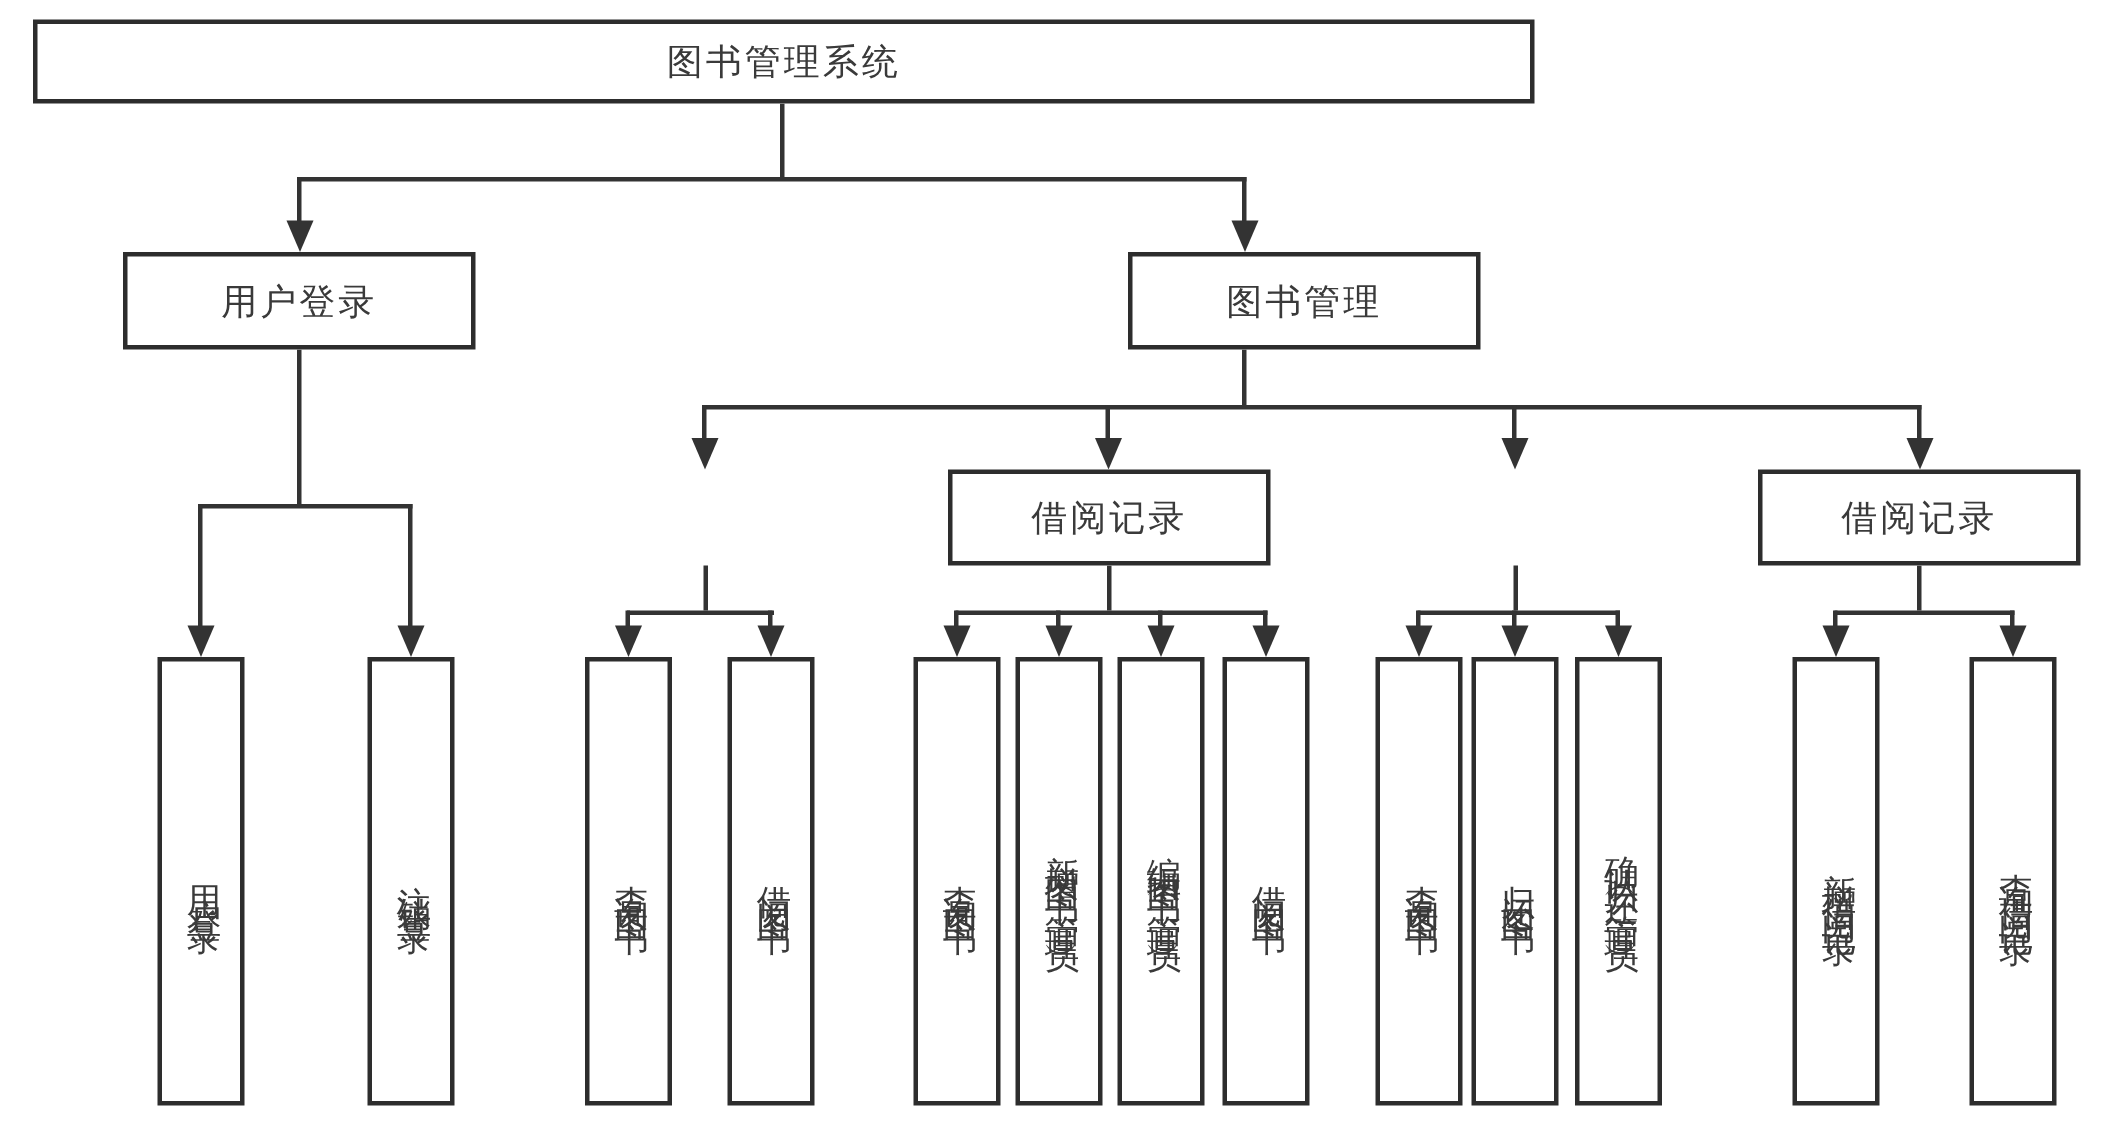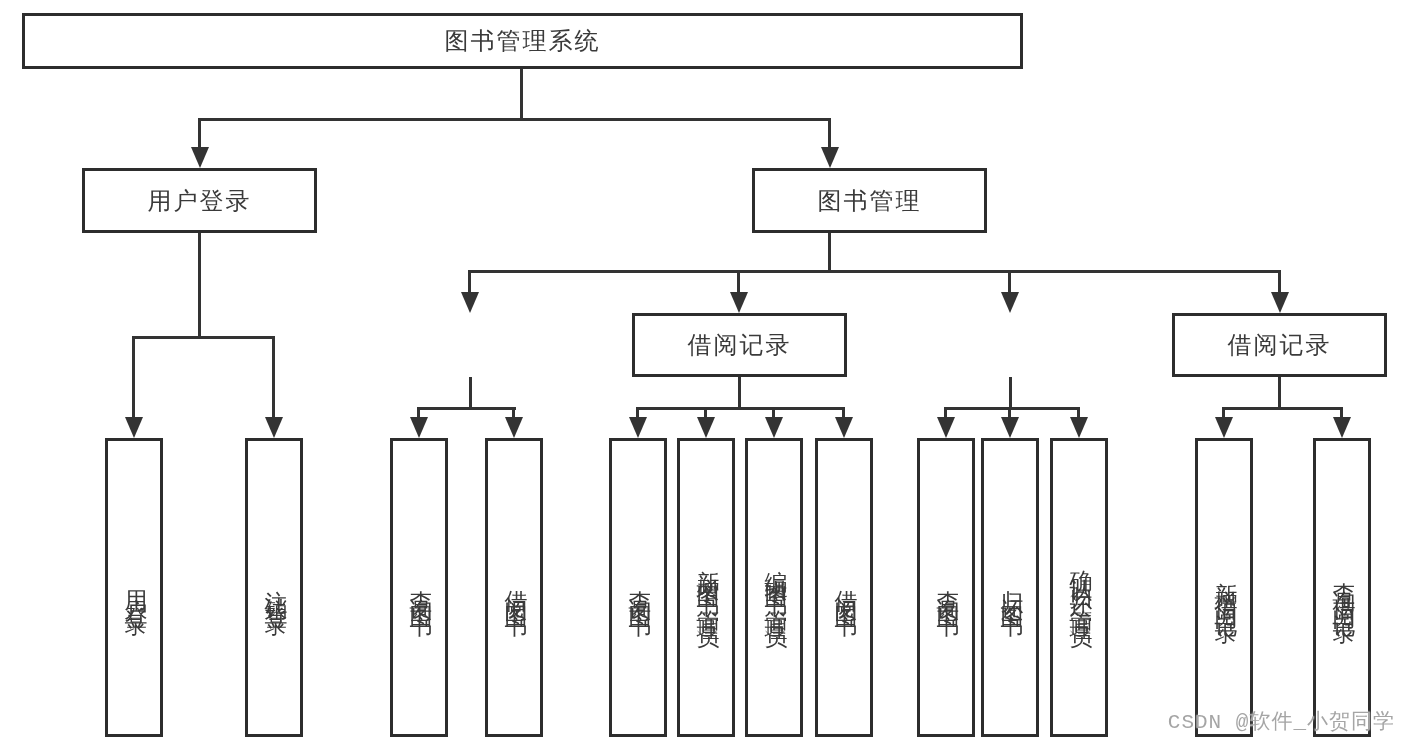--- a/index.html
+++ b/index.html
@@ -135,15 +135,14 @@
     <span>确认归还（管理员）</span>
   </div>
 
   <div class="box v" style="left:1195px;top:438px;width:58px;height:299px">
     <span>新增借阅记录</span>
   </div>
   <div class="box v" style="left:1313px;top:438px;width:58px;height:299px">
     <span>查询借阅记录</span>
   </div>
 
-  <div class="watermark">CSDN @软件_小贺同学</div>
 
 </div>
 
 </body></html>

